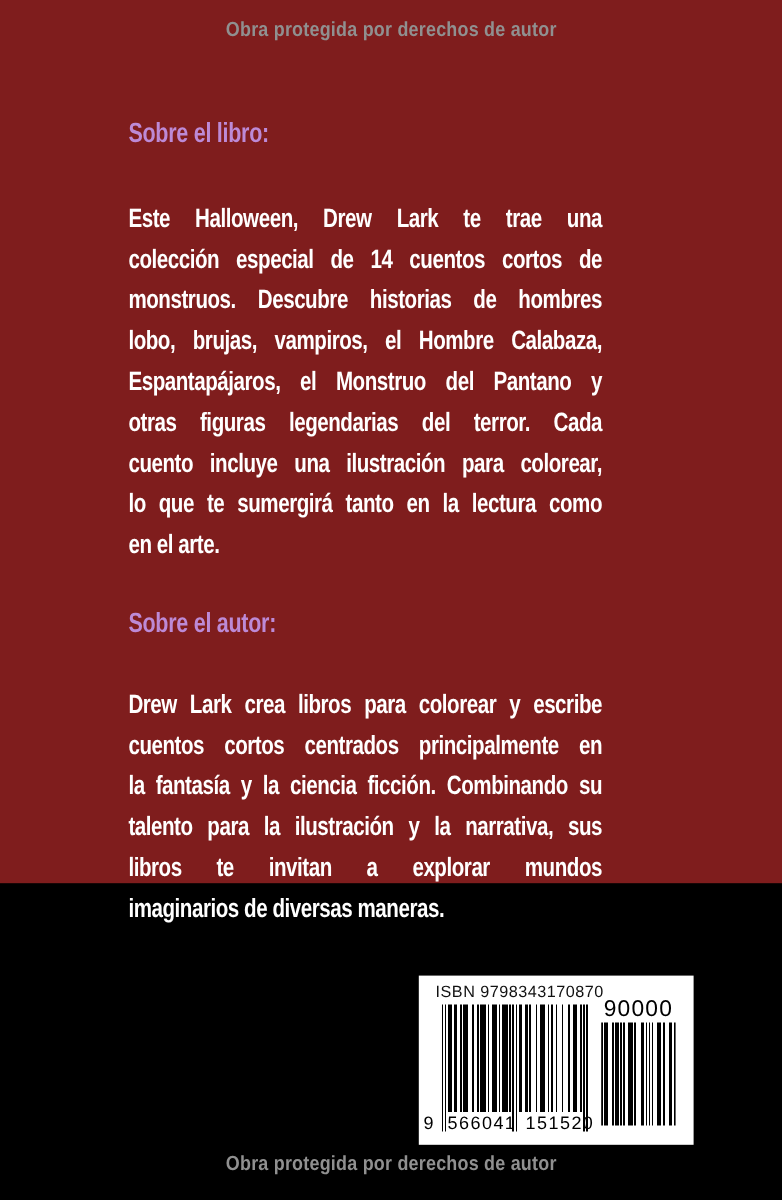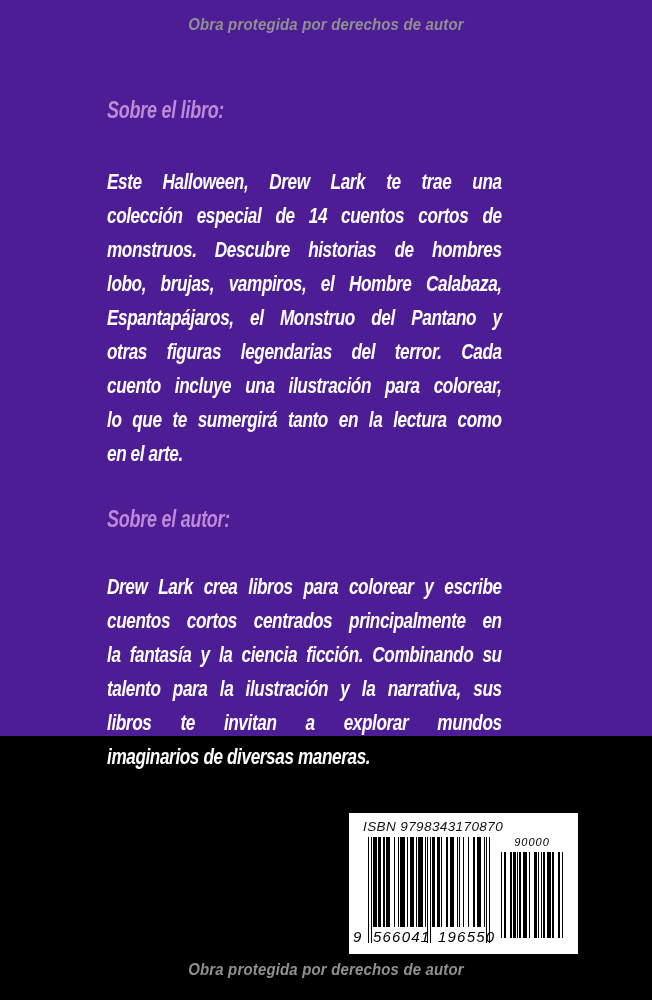--- a/index.html
+++ b/index.html
@@ -1,19 +1,19 @@
 <!DOCTYPE html>
 <html><head>
 <meta charset="utf-8">
 <style>
   * { margin: 0; padding: 0; box-sizing: border-box; }
   html, body { width: 652px; height: 1000px; background: #000; overflow: hidden; }
   body { font-family: "Liberation Sans", sans-serif; position: relative; }
 
-  .page { position: absolute; left: 0; top: 0; width: 652px; height: 736px; background: #4c1d95; font-style: italic; }
+  .page { position: absolute; left: 0; top: 0; width: 652px; height: 736px; background: #7f1d1d; }
 
   
   .banner {
     position: absolute; left: 0; width: 652px; height: 22px;
     color: #909090; font-size: 17px; font-weight: bold;
     text-align: center; letter-spacing: 0.2px;
     transform: scaleX(0.88); transform-origin: 50% 50%;
     white-space: nowrap;
   }
   .banner.top { top: 15px; }
@@ -56,21 +56,21 @@
   .barcode-panel svg rect { fill: #000000; }
   .main-digits span {
     position: absolute; top: 116px; font-size: 15px; color: #000000;
     letter-spacing: 1.2px; white-space: nowrap; line-height: 16px;
   }
   .digit-first { left: 4px; }
   .digit-left  { left: 24px; }
   .digit-right { left: 89px; }
   .addon-label {
     position: absolute; left: 152px; top: 21px; width: 62px;
-    font-size: 11px; text-align: center; color: #000000; letter-spacing: 1px;
+    font-size: 19px; text-align: center; color: #000000; letter-spacing: 1px;
     line-height: 16px;
   }
 </style>
 </head>
 <body>
 
 <div class="page">
 
   <div class="banner top">Obra protegida por derechos de autor</div>
 
@@ -129,21 +129,21 @@
           <rect x="100.17" y="0" width="1.28" height="90"></rect>
           <rect x="105.31" y="0" width="1.28" height="90"></rect>
           <rect x="109.16" y="0" width="3.85" height="90"></rect>
           <rect x="115.58" y="0" width="1.28" height="90"></rect>
           <rect x="118.15" y="0" width="1.28" height="106"></rect>
           <rect x="120.72" y="0" width="1.28" height="106"></rect>
         </svg></div>
     <div class="main-digits">
       <span class="digit-first">9</span>
       <span class="digit-left">566041</span>
-      <span class="digit-right">196550</span>
+      <span class="digit-right">151520</span>
     </div>
     <div class="addon-label">90000</div>
     <div class="addon-wrap"><svg xmlns="http://www.w3.org/2000/svg" width="62" height="86" shape-rendering="crispEdges">
           <rect x="0.00" y="0" width="1.32" height="86"></rect>
           <rect x="2.64" y="0" width="2.64" height="86"></rect>
           <rect x="9.23" y="0" width="1.32" height="86"></rect>
           <rect x="11.87" y="0" width="2.64" height="86"></rect>
           <rect x="15.83" y="0" width="1.32" height="86"></rect>
           <rect x="18.47" y="0" width="1.32" height="86"></rect>
           <rect x="22.43" y="0" width="3.96" height="86"></rect>

